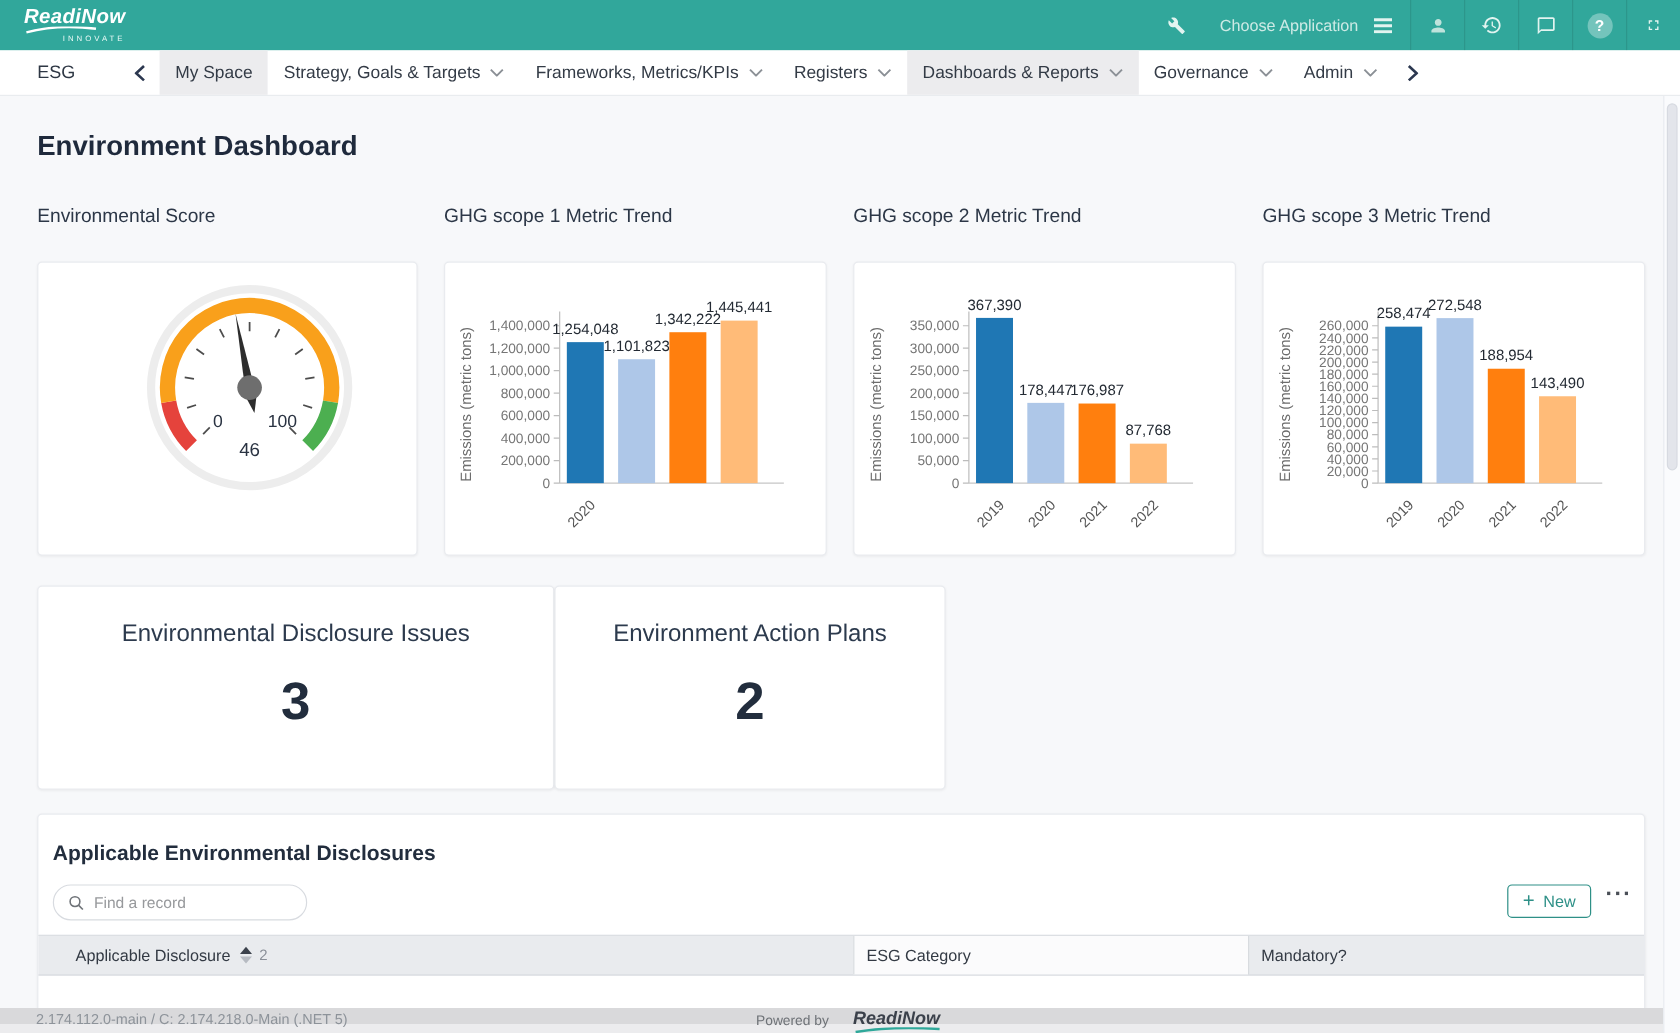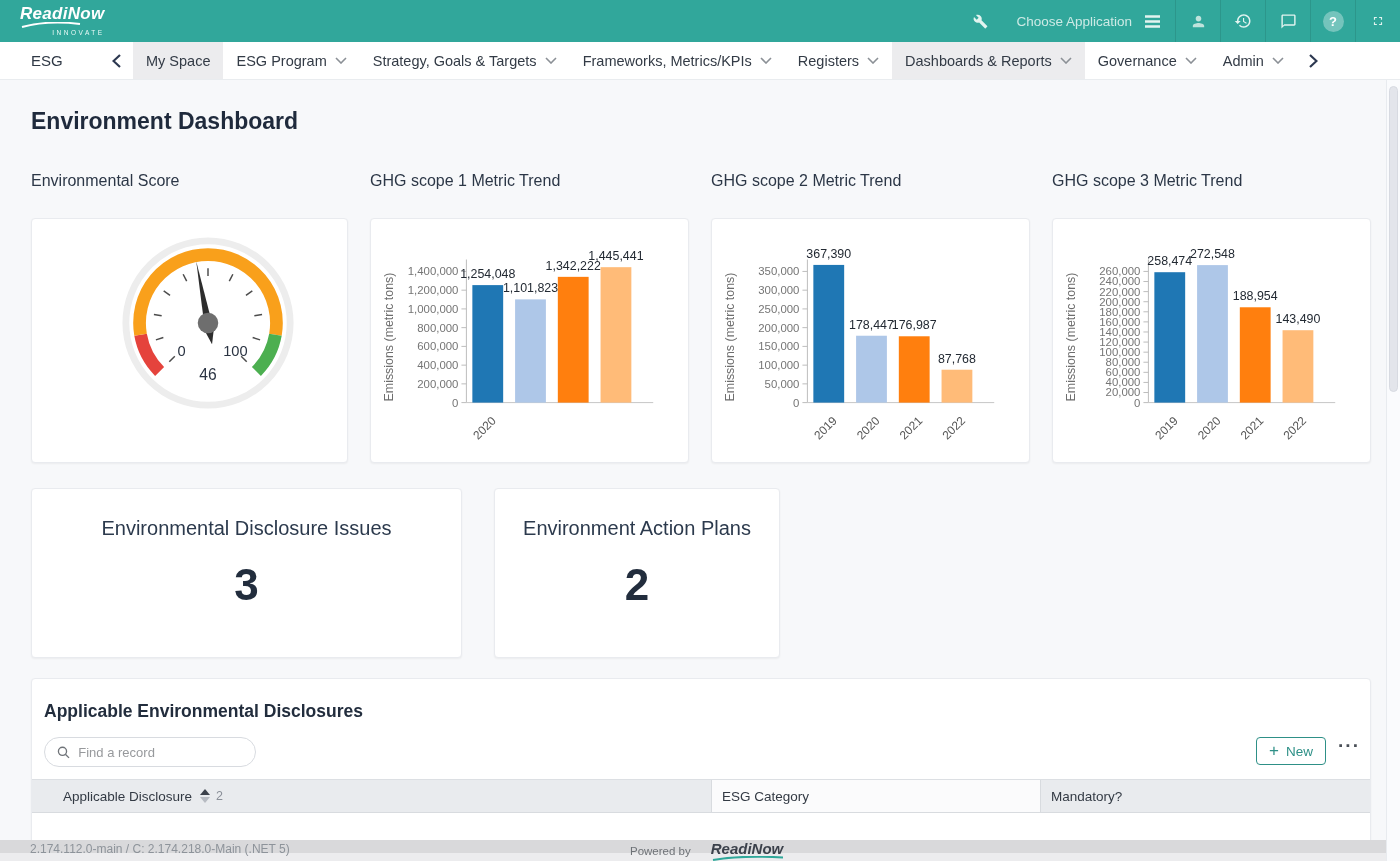--- a/index.html
+++ b/index.html
@@ -126,26 +126,20 @@
 <nav class="navbar">
   <div class="nav-app-label">ESG</div>
   <div class="nav-back">
     <svg width="9" height="14" viewBox="0 0 9 14">
       <polyline points="8,1 1.5,7 8,13" fill="none" stroke="#2c3850" stroke-width="2.2"></polyline>
     </svg>
   </div>
   <div id="nav-tabs">
       <div class="nav-tab active">
         <span>My Space</span>
-      </div>
-      <div class="nav-tab">
-        <span>ESG Program</span>
-        <svg width="12" height="7" viewBox="0 0 12 7">
-          <polyline points="1,1 6,6 11,1" fill="none" stroke="#8b9096" stroke-width="1.6"></polyline>
-        </svg>
       </div>
       <div class="nav-tab">
         <span>Strategy, Goals &amp; Targets</span>
         <svg width="12" height="7" viewBox="0 0 12 7">
           <polyline points="1,1 6,6 11,1" fill="none" stroke="#8b9096" stroke-width="1.6"></polyline>
         </svg>
       </div>
       <div class="nav-tab">
         <span>Frameworks, Metrics/KPIs</span>
         <svg width="12" height="7" viewBox="0 0 12 7">
@@ -330,21 +324,21 @@
         <rect x="231" y="111.15123076923076" width="31" height="72.84876923076924" fill="#ffbb78"></rect>
         <text x="246.5" y="104.15123076923076" text-anchor="middle" font-size="12.5" fill="#232a33">143,490</text>
         <text x="255.5" y="203" text-anchor="end" font-size="12" fill="#555555" transform="rotate(-45 255.5 203)">2022</text>
       </svg>
   </div>
 
   <div class="card stat-card" style="left:31px; width:431px">
     <div class="stat-title">Environmental Disclosure Issues</div>
     <div class="stat-value">3</div>
   </div>
-  <div class="card stat-card" style="left:494px; width:286px">
+  <div class="card stat-card" style="left:462px; width:326px">
     <div class="stat-title">Environment Action Plans</div>
     <div class="stat-value">2</div>
   </div>
 
   <section class="card disc-card">
     <h2 class="disc-title">Applicable Environmental Disclosures</h2>
 
     <div class="search-pill">
       <svg width="15" height="15" viewBox="0 0 15 15">
         <circle cx="6.2" cy="6.2" r="4.6" fill="none" stroke="#6f7378" stroke-width="1.5"></circle>

